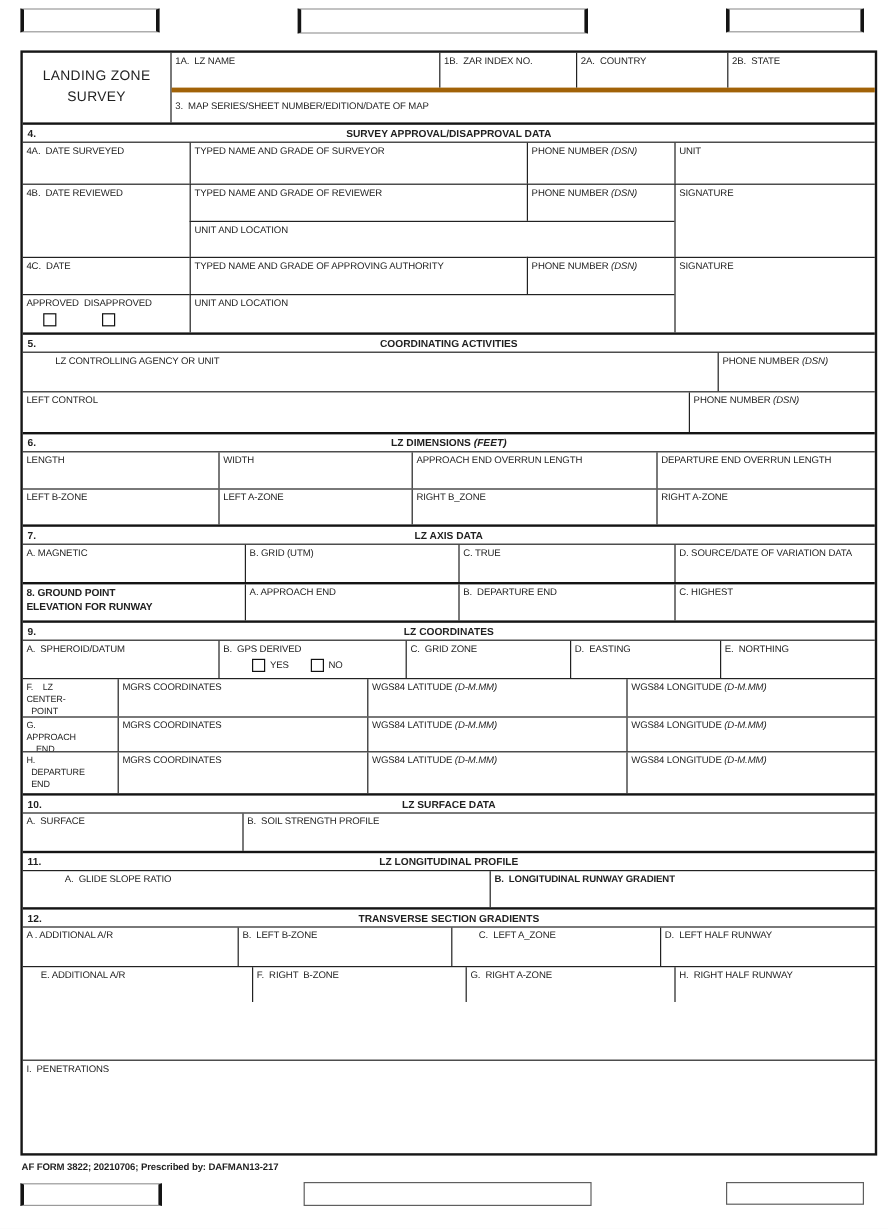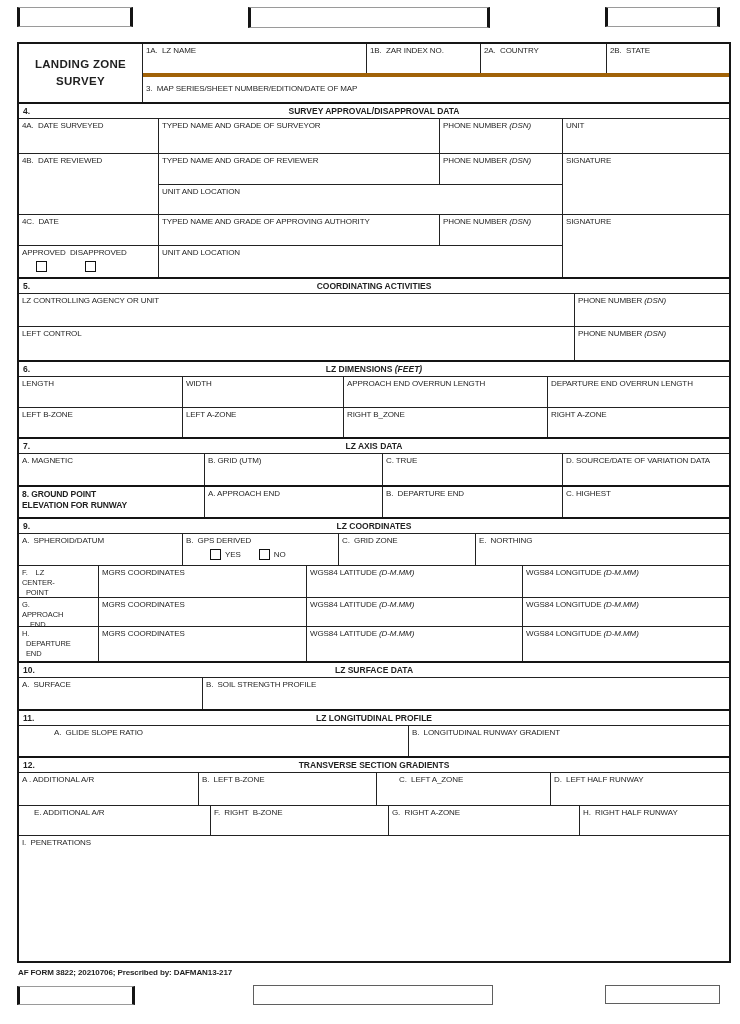--- a/index.html
+++ b/index.html
@@ -33,21 +33,21 @@
     height:17px; display:flex; align-items:center; justify-content:center;
     font-weight:bold; font-size:8.5px;
   }
   .bar .num { position:absolute; left:4px; top:2px; font-weight:bold; font-size:8.5px; }
   .bar .bar-title { white-space:pre; }
 
   
   .hdr { display:flex; height:58px; }
   .hdr-title {
     width:123px; display:flex; align-items:center; justify-content:center; text-align:center;
-    font-weight:bold; font-size:11.5px; line-height:1.5; white-space:pre-line; letter-spacing:0.3px;
+    font-weight:normal; font-size:11.5px; line-height:1.5; white-space:pre-line; letter-spacing:0.3px;
   }
   .hdr-right { flex:1; border-left:1px solid #222; display:flex; flex-direction:column; }
   .hdr-r1 { display:flex; height:29px; }
   .hdr-r2 { flex:1; border-top:4px solid #a16207; display:flex;align-items:center; }
 
   
   .s4 { display:grid; grid-template-columns:139px 281px 123px 1fr; grid-template-rows:34px 31px 30px 31px 32px; height:158px; }
   .s4 > div { position:relative; padding:2px 3px; overflow:hidden; }
   .bt { border-top:1px solid #222; }
   .bl { border-left:1px solid #222; }
@@ -153,21 +153,21 @@
       </div>
       <div class="bt bl" style="grid-column:2 / span 2; grid-row:5;">
           <span class="lb">UNIT AND LOCATION</span>
         </div>
     </div>
 
     <div class="bar">
       <span class="num">5.</span>
       <span class="bar-title">COORDINATING ACTIVITIES</span>
     </div>
-    <div class="row first" style="height:32px;">
+    <div class="row first" style="height:32px;padding-left:24px;">
       <div class="cell" style="width:555px;">
           <span class="lb">LZ CONTROLLING AGENCY OR UNIT</span>
         </div>
       <div class="cell" style="flex:1;">
           <span class="lb"><span>PHONE NUMBER </span><i class="lb-i">(DSN)</i></span>
         </div>
     </div>
     <div class="row" style="height:34px;">
       <div class="cell" style="width:555px;">
           <span class="lb">LEFT CONTROL</span>
@@ -258,20 +258,23 @@
         <div class="cbrow" style="margin-left:24px;">
           <span class="cb"></span>
           <span class="lb" style="display:inline;">YES</span>
           <span class="cb" style="margin-left:14px;"></span>
           <span class="lb" style="display:inline;">NO</span>
         </div>
       </div>
       <div class="cell" style="width:137px;">
           <span class="lb">C.  GRID ZONE</span>
         </div>
+      <div class="cell" style="width:125px;">
+          <span class="lb">D.  EASTING</span>
+        </div>
       <div class="cell" style="flex:1;">
           <span class="lb">E.  NORTHING</span>
         </div>
     </div>
     <div class="row" style="height:32px;">
       <div class="cell" style="width:79px;">
           <span class="lb" style="font-size:7.5px;">F.    LZ
 CENTER-
   POINT</span>
         </div>
@@ -332,21 +335,21 @@
     </div>
 
     <div class="bar">
       <span class="num">11.</span>
       <span class="bar-title">LZ LONGITUDINAL PROFILE</span>
     </div>
     <div class="row first" style="height:30px;padding-left:32px;">
       <div class="cell" style="width:357px;">
           <span class="lb">A.  GLIDE SLOPE RATIO</span>
         </div>
-      <div class="cell" style="flex:1;">
+      <div class="cell" style="flex:1;font-weight:bold;">
           <span class="lb">B.  LONGITUDINAL RUNWAY GRADIENT</span>
         </div>
     </div>
 
     <div class="bar">
       <span class="num">12.</span>
       <span class="bar-title">TRANSVERSE SECTION GRADIENTS</span>
     </div>
     <div class="row first" style="height:32px;">
       <div class="cell" style="width:179px;">
@@ -365,25 +368,25 @@
     <div class="row" style="height:30px;padding-left:12px;">
       <div class="cell" style="width:179px;">
           <span class="lb">E. ADDITIONAL A/R</span>
         </div>
       <div class="cell" style="width:178px;">
           <span class="lb">F.  RIGHT  B-ZONE</span>
         </div>
       <div class="cell" style="width:174px;">
           <span class="lb">G.  RIGHT A-ZONE</span>
         </div>
-      <div class="cell" style="flex:1;margin-left:17px;">
+      <div class="cell" style="flex:1;">
           <span class="lb">H.  RIGHT HALF RUNWAY</span>
         </div>
     </div>
-    <div class="row" style="flex:1;">
+    <div class="row" style="flex:1;margin-top:48px;">
       <div class="cell" style="flex:1;">
           <span class="lb">I.  PENETRATIONS</span>
         </div>
     </div>
 
   </div>
 
   <div class="footer-line">AF FORM 3822; 20210706; Prescribed by: DAFMAN13-217</div>
 
   <div class="mark-box heavy" style="left:17px; top:986px; width:118px; height:19px;"></div>

